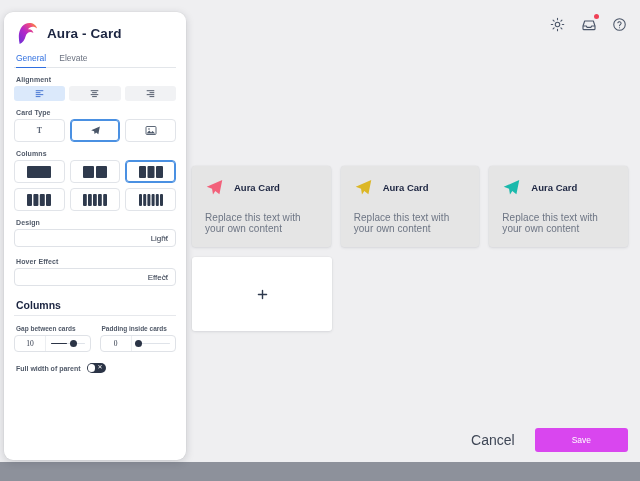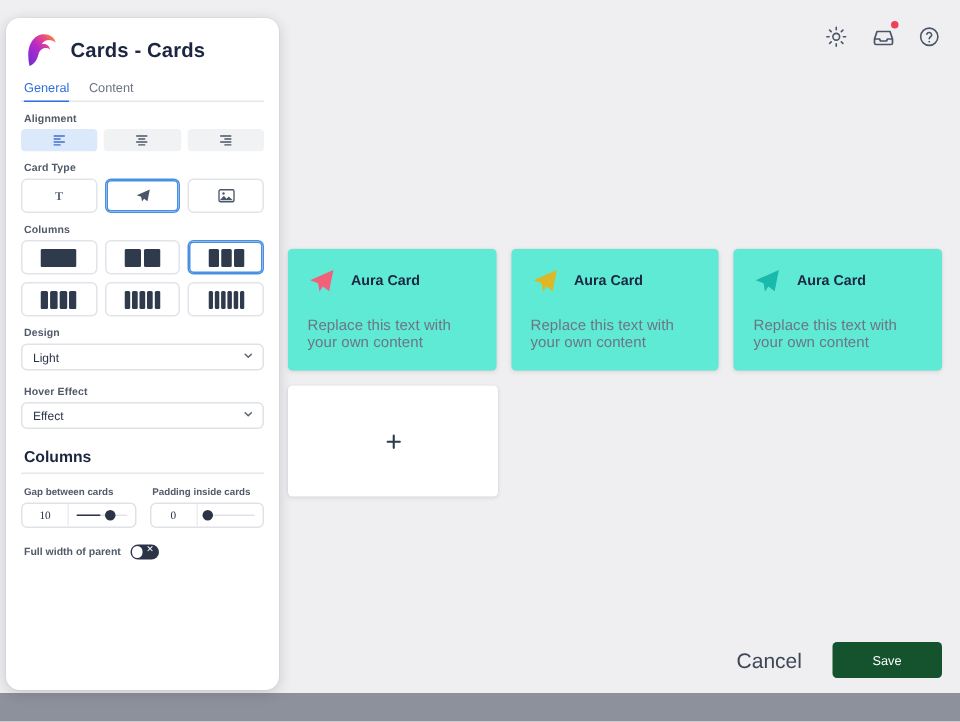--- a/index.html
+++ b/index.html
@@ -69,21 +69,21 @@
     flex: 1; height: 23px; border-radius: 4px;
     background: #ffffff; border: 1px solid #e1e4e9;
     display: flex; align-items: center; justify-content: center; cursor: pointer;
   }
   .tile.sel { border-color: #4a90e2; box-shadow: 0 0 0 1px #4a90e2 inset; }
 
   
   .select {
     position: relative; height: 18px; border: 1px solid #dfe2e7; border-radius: 4px;
     background: #fff; display: flex; align-items: center; padding: 0 7px;
-    font-size: 8px; color: #2b3446; cursor: pointer;
+    font-size: 8px; color: #2b3446; cursor: pointer; justify-content: flex-end;
   }
   .select .chev { position: absolute; right: 6px; top: 50%; transform: translateY(-50%); color: #5b6473; }
 
   .adv-title { font-size: 10.5px; font-weight: bold; color: #1c2541; margin: 13px 0 2px 2px; }
   .adv-rule { height: 1px; background: #e6e8ec; margin: 4px 0 2px; }
 
   .two-col { display: flex; gap: 9px; }
   .col { flex: 1; }
   .ctrl-label { font-size: 6.5px; color: #515a69; font-weight: bold; margin: 7px 0 3px 2px; }
   .ctrl {
@@ -107,43 +107,43 @@
   }
   .toggle .tk { position: absolute; left: 1.3px; top: 1.3px; width: 7.4px; height: 7.4px; border-radius: 50%; background: #fff; }
   .toggle .tx { position: absolute; right: 3px; top: 1.4px; font-size: 6px; color: #ffffff; line-height: 7px; }
 
   
   .cards-wrap {
     position: absolute; left: 192px; top: 166px; width: 436px;
   }
   .cards-row { display: flex; gap: 10px; }
   .card {
-    flex: 1; background: #5eead4; border-radius: 3px;
+    flex: 1; background: #e5e5e5; border-radius: 3px;
     box-shadow: 0 1px 3px rgba(20,25,45,.10), 0 0 0 .5px rgba(0,0,0,.03);
     padding: 12px 13px 13px;
   }
   .card-head { display: flex; align-items: center; gap: 10px; }
   .card-title { font-size: 9.5px; font-weight: bold; color: #1c2541; }
   .card-body { font-size: 10px; color: #6d7584; margin-top: 15px; letter-spacing: .05px; }
 
   .add-card {
     margin-top: 10px; width: 140px; height: 74px; background: #ffffff; border-radius: 3px;
     box-shadow: 0 1px 3px rgba(20,25,45,.10), 0 0 0 .5px rgba(0,0,0,.03);
     display: flex; align-items: center; justify-content: center; cursor: pointer;
   }
 
   
   .footer { position: absolute; right: 12px; bottom: 27px; display: flex; align-items: center; gap: 10px; }
   .btn-cancel {
     font-size: 14px; color: #3f4756; background: transparent; border: none;
     padding: 6px 10px; cursor: pointer; font-family: inherit;
   }
   .btn-save {
-    font-size: 8.5px; color: #fff; background: #14532d; border: none; border-radius: 3px;
-    padding: 7px 27px; cursor: pointer; font-family: inherit; font-weight: normal;
+    font-size: 8.5px; color: #fff; background: #d946ef; border: none; border-radius: 3px;
+    padding: 7px 37px; cursor: pointer; font-family: inherit; font-weight: normal;
   }
 </style>
 </head>
 <body>
 
 <div id="root">
   <div class="canvas"></div>
   <div class="bottom-strip"></div>
 
   <div class="top-icons">
@@ -176,26 +176,26 @@
         <defs>
           <linearGradient id="auraGrad" x1="0" y1="1" x2="1" y2="0">
             <stop offset="0" stop-color="#6b2fd6"></stop>
             <stop offset="0.45" stop-color="#b528c9"></stop>
             <stop offset="0.75" stop-color="#ee4b82"></stop>
             <stop offset="1" stop-color="#f9a41b"></stop>
           </linearGradient>
         </defs>
         <path d="M8 48 C4 30 6 12 20 4 C30 -1 44 3 46 14 C40 8 30 9 26 16 C32 15 37 18 38 24 C31 19 23 23 21 31 C19 39 15 45 8 48 Z" fill="url(#auraGrad)"></path>
       </svg>
-      <div class="panel-title">Cards - Cards</div>
+      <div class="panel-title">Aura - Card</div>
     </div>
 
     <div class="tabs">
       <div class="tab active">General</div>
-      <div class="tab">Content</div>
+      <div class="tab">Elevate</div>
     </div>
 
     <div class="field-label">Alignment</div>
     <div class="opt-row">
       <div class="opt sel">
         <svg width="9" height="9" viewBox="0 0 16 16" stroke="#3f6fd0" stroke-width="1.7" stroke-linecap="round">
           <path d="M2 3h12M2 6.5h7M2 10h12M2 13.5h7"></path>
         </svg>
       </div>
       <div class="opt">

